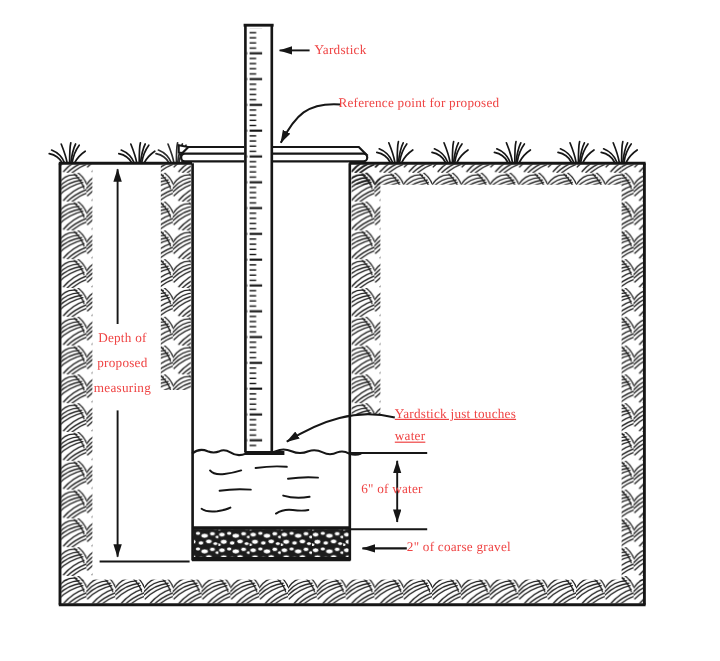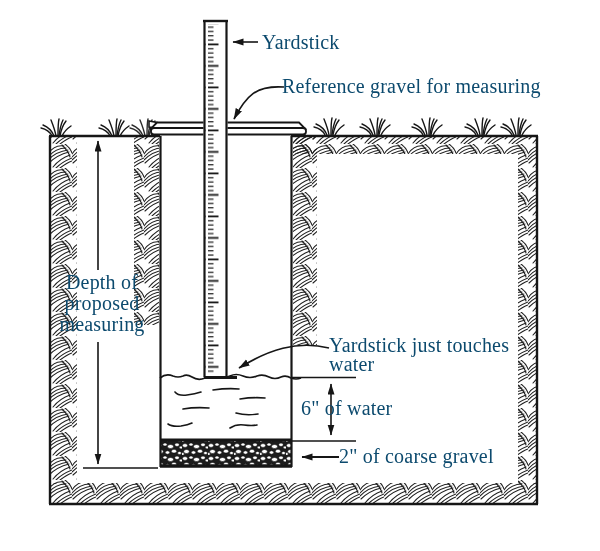--- a/index.html
+++ b/index.html
@@ -3,28 +3,28 @@
 <meta charset="utf-8">
 <style>
   html,body{margin:0;padding:0;background:#ffffff;}
   #stage{
     position:relative;width:600px;height:551px;background:#ffffff;
     font-family:"Liberation Serif","DejaVu Serif",serif;color:#191919;
     overflow:hidden;
   }
   #stage svg{position:absolute;left:0;top:0;}
   .lbl{
-    position:absolute;font-size:20px;line-height:20px;color:#0c4a6e;
+    position:absolute;font-size:11px;line-height:20px;color:#ef4444;
     white-space:pre-line;letter-spacing:0.2px;
   }
   .lbl.center{text-align:center;}
   #depth-label{left:56px;top:272px;width:92px;line-height:21px;}
   #yardstick-label{left:262px;top:32px;}
   #reference-label{left:282px;top:76px;}
-  #touches-label{left:329px;top:336px;line-height:19px;}
+  #touches-label{left:329px;top:336px;line-height:19px;text-decoration:underline;}
   #waterdepth-label{left:301px;top:398px;}
   #gravel-label{left:339px;top:446px;}
 </style>
 </head>
 <body>
 
 <div id="stage">
 
   <svg width="600" height="551" viewBox="0 0 600 551">
     <defs>
@@ -172,21 +172,21 @@
 
       <line x1="292" y1="377.5" x2="356" y2="377.5" stroke-width="1.7"></line>
       <line x1="292" y1="441" x2="356" y2="441" stroke-width="1.7"></line>
       <line x1="331" y1="384" x2="331" y2="435" stroke-width="1.6" marker-start="url(#arrS)" marker-end="url(#arr)"></line>
 
       <line x1="339" y1="457" x2="302" y2="457" stroke-width="2" marker-end="url(#arr)"></line>
     </g>
   </svg>
 
   <div class="lbl" id="yardstick-label">Yardstick</div>
-  <div class="lbl" id="reference-label">Reference gravel for measuring</div>
+  <div class="lbl" id="reference-label">Reference point for proposed</div>
   <div class="lbl center" id="depth-label">Depth of
 proposed
 measuring</div>
   <div class="lbl" id="touches-label">Yardstick just touches
 water</div>
   <div class="lbl" id="waterdepth-label">6" of water</div>
   <div class="lbl" id="gravel-label">2" of coarse gravel</div>
 </div>
 
 </body></html>

